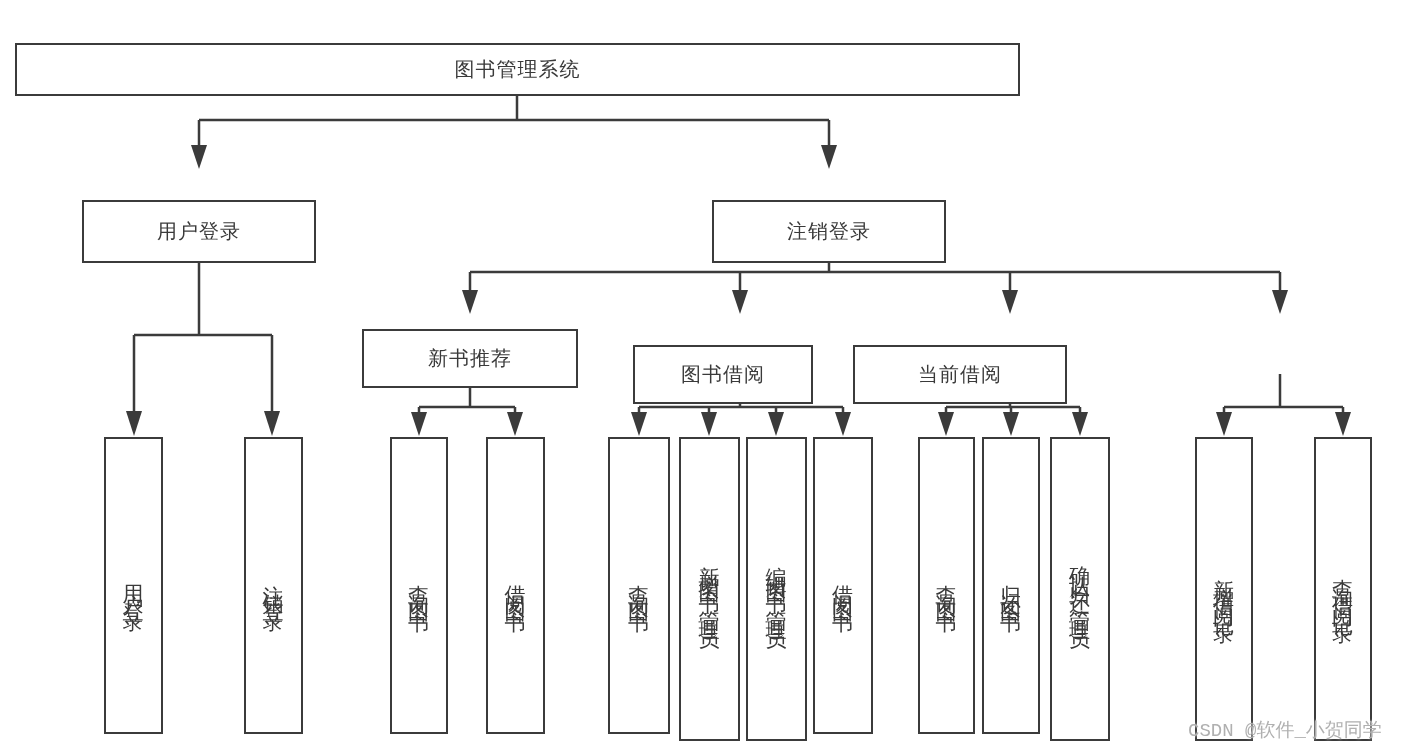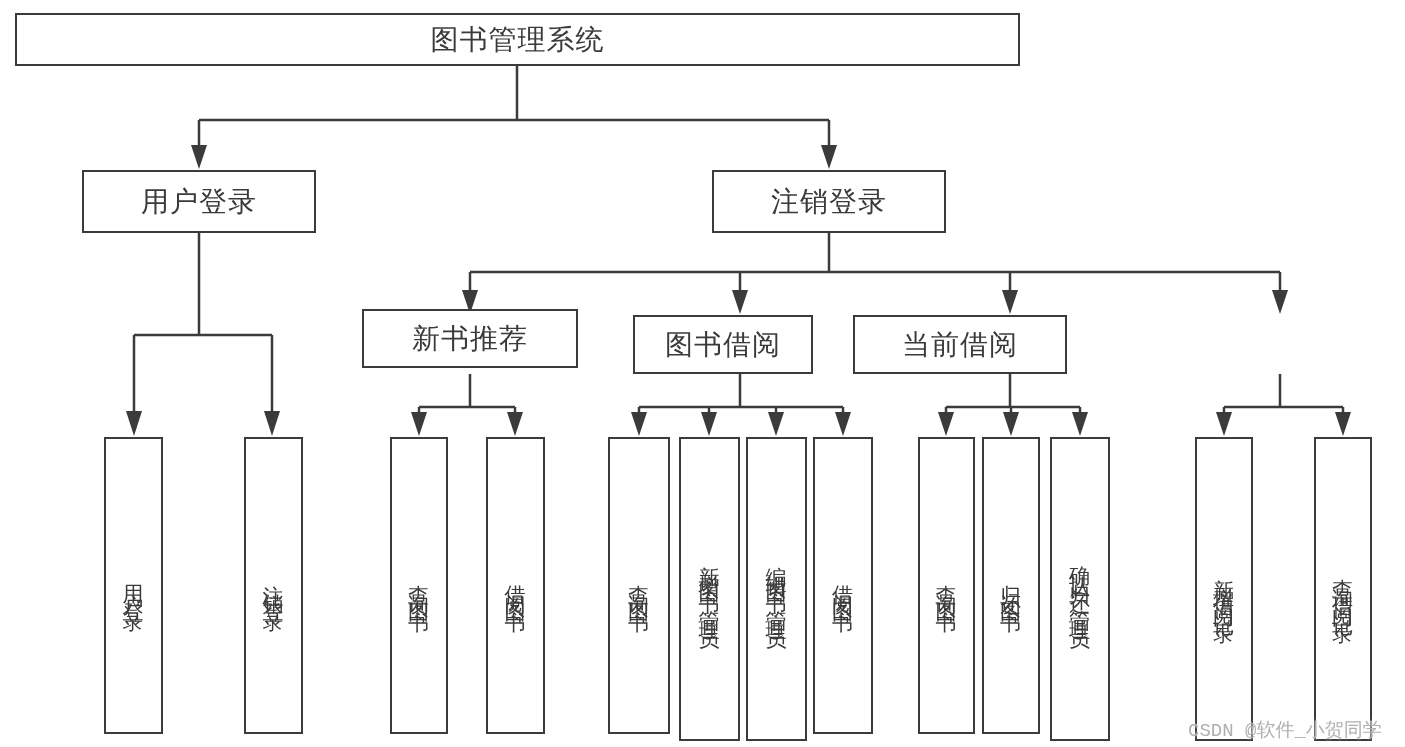--- a/index.html
+++ b/index.html
@@ -12,21 +12,21 @@
   }
   .wires{position:absolute;left:0;top:0;width:1405px;height:747px;}
   .box{
     position:absolute;
     box-sizing:border-box;
     border:2.5px solid var(--line,#3b3b3b);
     background:#ffffff;
     display:flex;align-items:center;justify-content:center;
     color:var(--ink,#3a3a3a);
   }
-  .hbox{font-size:28px;letter-spacing:1px;}
+  .hbox{font-size:20px;letter-spacing:1px;margin-top:30px;}
   .vbox{font-size:21px;}
   .vbox .vtext{
     writing-mode:vertical-rl;
     text-orientation:mixed;
     letter-spacing:9px;
     line-height:1;
     white-space:nowrap;
   }
   .watermark{
     position:absolute;
@@ -79,21 +79,21 @@
     <path class="ln" d="M1280 374 V407 M1224 407 H1343 M1224 407 V414 M1343 407 V414"></path>
     <polygon class="ar" points="1216,412 1232,412 1224,436"></polygon>
     <polygon class="ar" points="1335,412 1351,412 1343,436"></polygon>
   </svg>
 
   <div class="box hbox" style="left:15px;top:13px;width:1005px;height:53px">图书管理系统</div>
 
   <div class="box hbox" style="left:82px;top:170px;width:234px;height:63px">用户登录</div>
   <div class="box hbox" style="left:712px;top:170px;width:234px;height:63px">注销登录</div>
 
-  <div class="box hbox" style="left:362px;top:309px;width:216px;height:59px">新书推荐</div>
+  <div class="box hbox" style="left:362px;top:299px;width:216px;height:59px">新书推荐</div>
   <div class="box hbox" style="left:633px;top:315px;width:180px;height:59px">图书借阅</div>
   <div class="box hbox" style="left:853px;top:315px;width:214px;height:59px">当前借阅</div>
 
   <div class="box vbox" style="left:104px;top:437px;width:59px;height:297px">
     <span class="vtext">用户登录</span>
   </div>
   <div class="box vbox" style="left:244px;top:437px;width:59px;height:297px">
     <span class="vtext">注销登录</span>
   </div>
 

